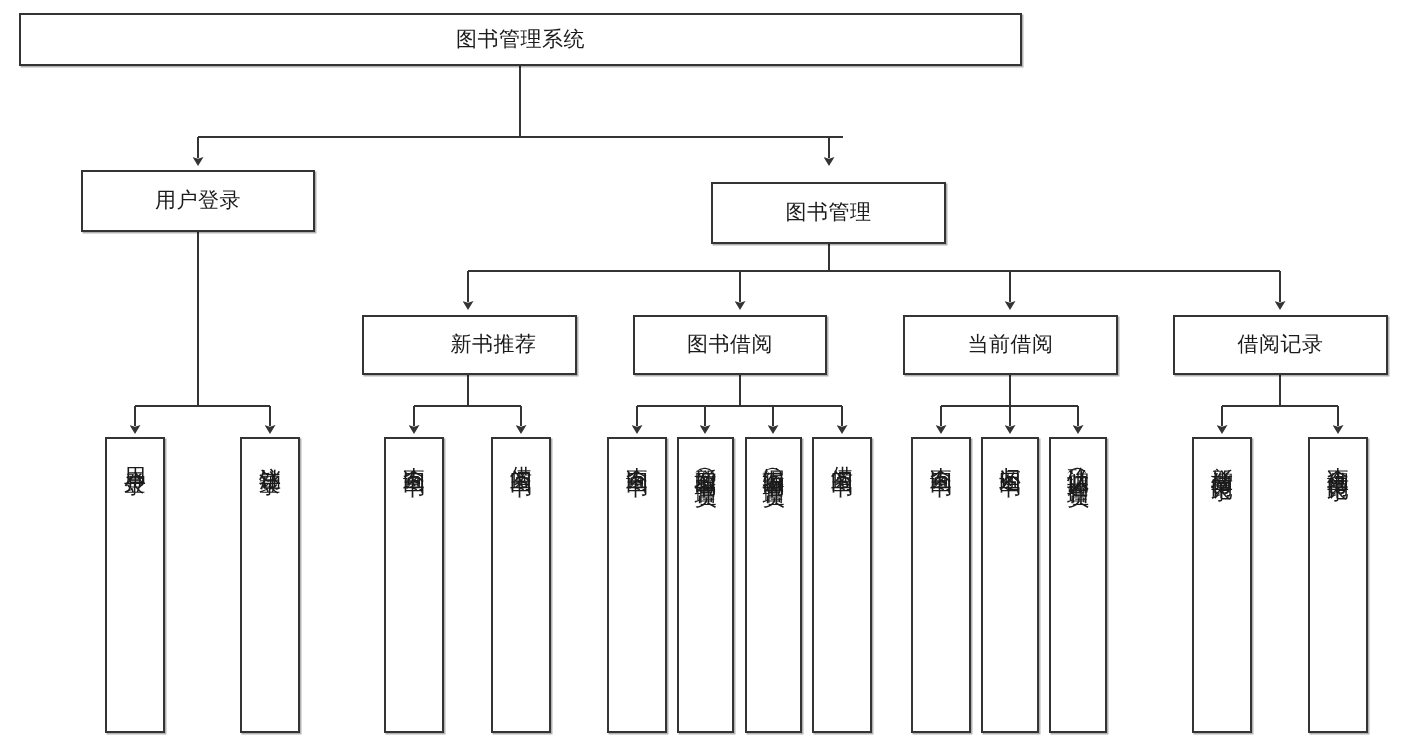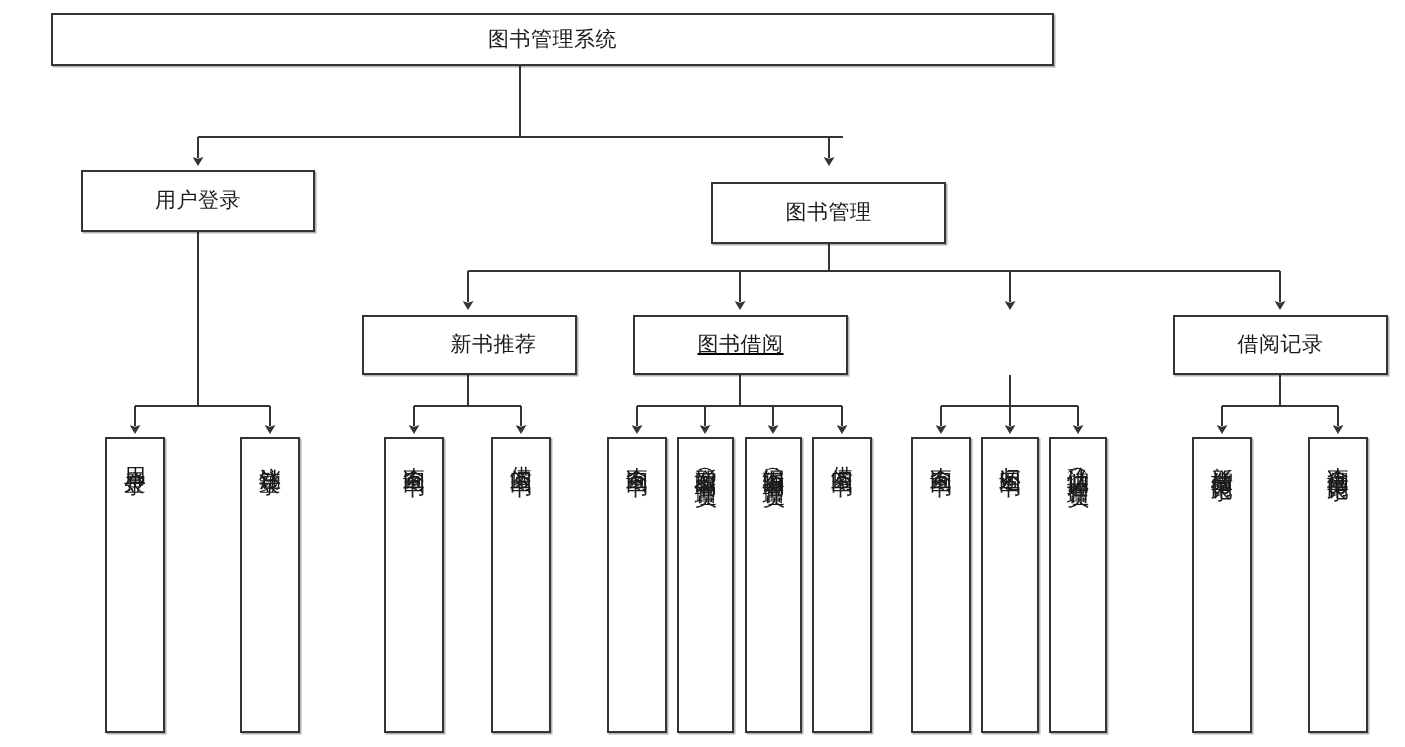--- a/index.html
+++ b/index.html
@@ -115,36 +115,39 @@
       <path d="M1010,406 L1010,426" marker-end="url(#arrow)"></path>
       <path d="M1078,406 L1078,426" marker-end="url(#arrow)"></path>
 
       <path d="M1280,375 L1280,406"></path>
       <path d="M1222,406 L1338,406"></path>
       <path d="M1222,406 L1222,426" marker-end="url(#arrow)"></path>
       <path d="M1338,406 L1338,426" marker-end="url(#arrow)"></path>
     </g>
   </svg>
 
-  <div class="node" style="left:19px; top:13px; width:1003px; height:53px;margin-left:32px;">
+  <div class="node" style="left:19px; top:13px; width:1003px; height:53px;">
     <span class="node-label">图书管理系统</span>
   </div>
 
   <div class="node" style="left:81px; top:170px; width:234px; height:62px;">
     <span class="node-label">用户登录</span>
   </div>
   <div class="node" style="left:711px; top:182px; width:235px; height:62px;">
     <span class="node-label">图书管理</span>
   </div>
 
   <div class="node" style="left:362px; top:315px; width:215px; height:60px;padding-left:48px;">
     <span class="node-label">新书推荐</span>
   </div>
-  <div class="node" style="left:633px; top:315px; width:215px; height:60px;text-decoration:underline;">
+  <div class="node" style="left:633px; top:315px; width:194px; height:60px;">
     <span class="node-label">图书借阅</span>
+  </div>
+  <div class="node" style="left:903px; top:315px; width:215px; height:60px;">
+    <span class="node-label">当前借阅</span>
   </div>
   <div class="node" style="left:1173px; top:315px; width:215px; height:60px;">
     <span class="node-label">借阅记录</span>
   </div>
 
   <div class="node vertical" style="left:105px; top:437px; width:60px; height:296px;">
     <span class="node-label">用户登录</span>
   </div>
   <div class="node vertical" style="left:240px; top:437px; width:60px; height:296px;">
     <span class="node-label">注销登录</span>

